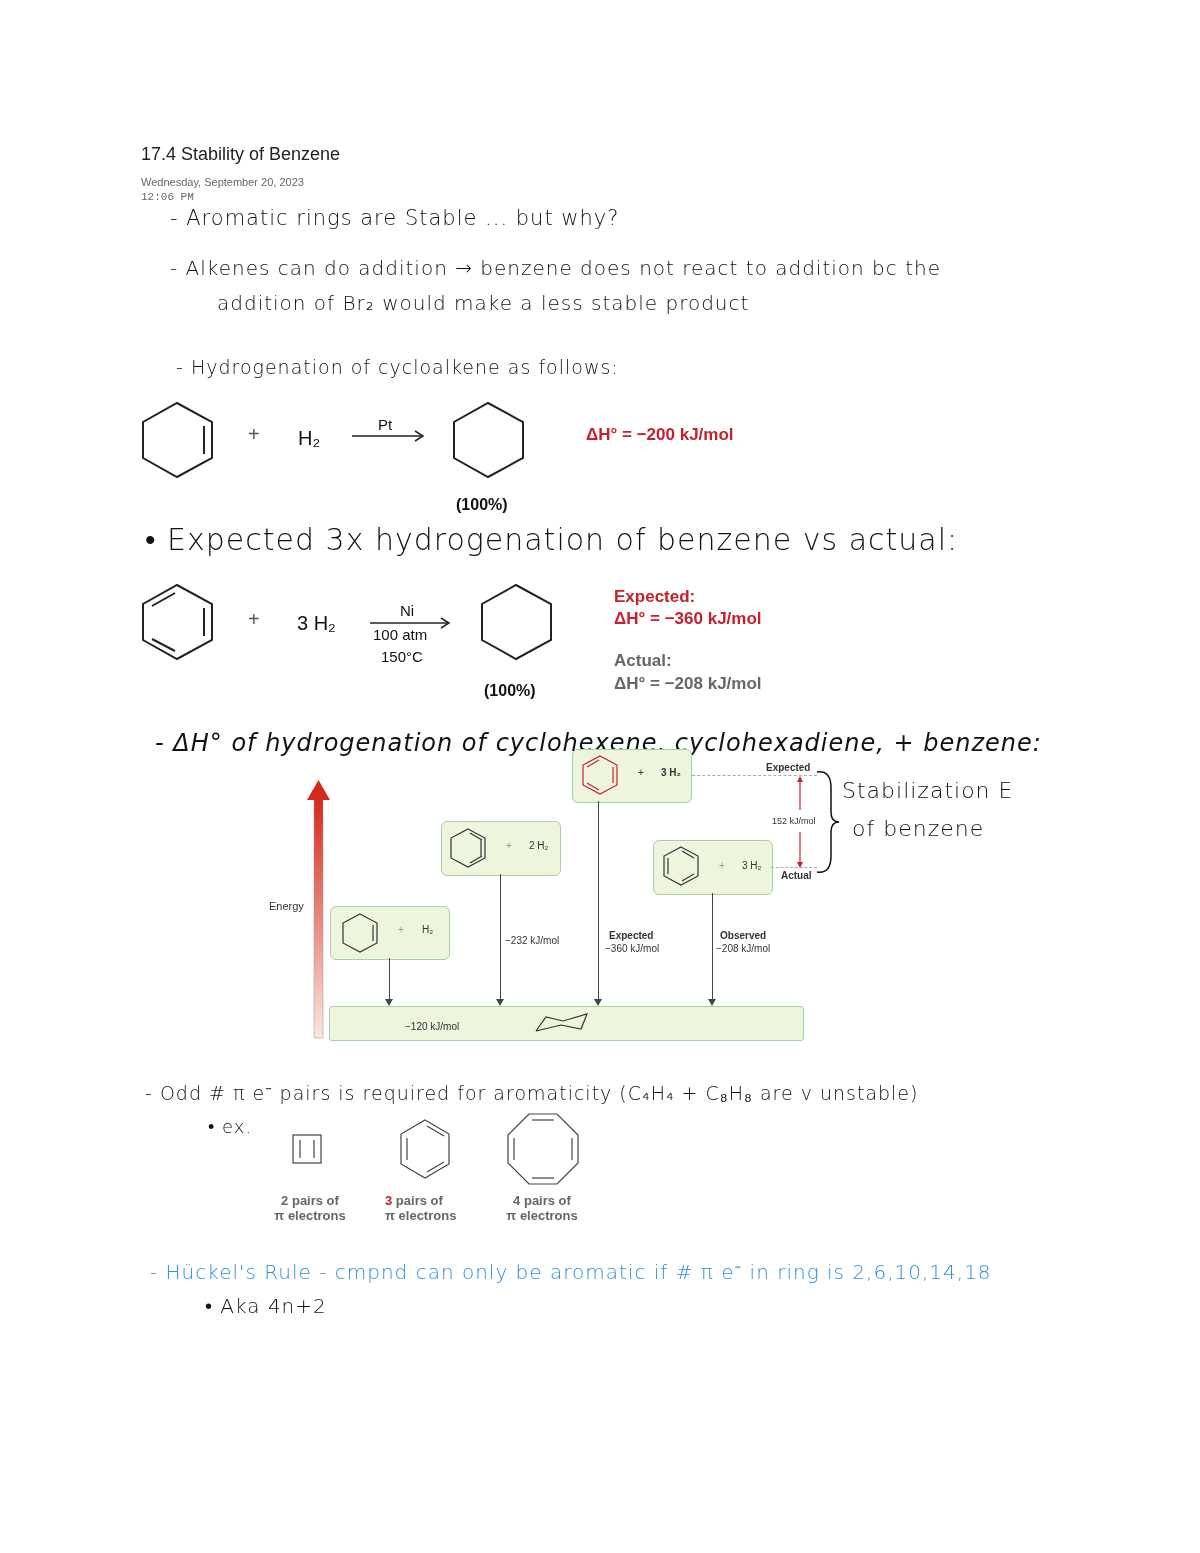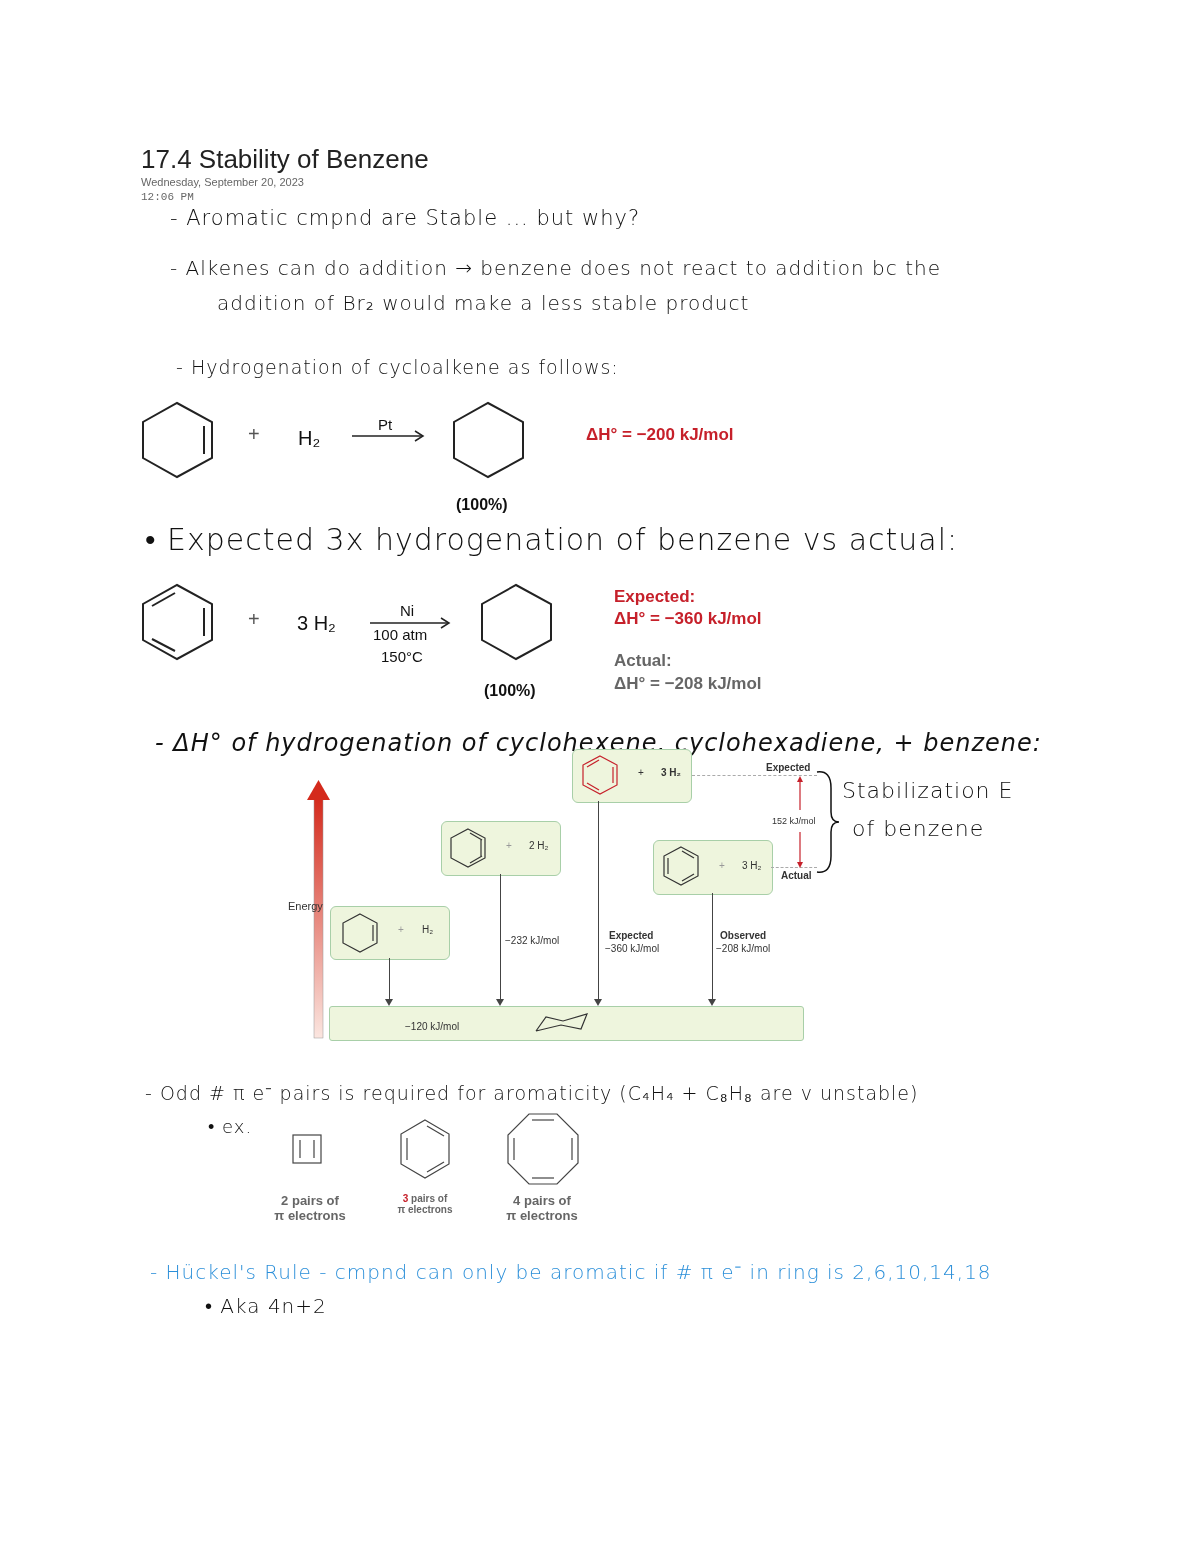--- a/index.html
+++ b/index.html
@@ -1,37 +1,37 @@
 <!DOCTYPE html>
 <html><head>
 <meta charset="utf-8">
 <style>
   html,body{margin:0;padding:0;background:#fff;}
   body{width:1200px;height:1553px;position:relative;overflow:hidden;font-family:"Liberation Sans",sans-serif;color:#111;}
   .abs{position:absolute;}
   .hand{font-family:"DejaVu Sans",sans-serif;font-weight:300;color:#111;letter-spacing:1px;white-space:nowrap;}
-  .title{left:141px;top:144px;font-size:26px;color:#222;font-family:"Liberation Sans",sans-serif;}
+  .title{left:141px;top:144px;font-size:18px;color:#222;font-family:"Liberation Sans",sans-serif;}
   .meta{left:141px;font-size:11px;color:#666;}
   .red{color:#c6202a;}
   .gray{color:#666;}
   .sm{font-size:19px;font-weight:bold;}
   .box{position:absolute;background:#eef5dd;border:1px solid #a8cfa8;border-radius:6px;}
   .vline{position:absolute;width:1px;background:#444;}
   .arrowhead{position:absolute;width:0;height:0;border-left:4px solid transparent;border-right:4px solid transparent;border-top:7px solid #444;}
   .tiny{font-size:10px;color:#333;white-space:nowrap;}
   .blue{color:#2b8fd9;}
 </style>
 </head>
 <body>
 
 <div class="abs title">17.4 Stability of Benzene</div>
 <div class="abs meta" style="top:176px;">Wednesday, September 20, 2023</div>
 <div class="abs meta" style="top:191px;font-family:Liberation Mono, monospace;">12:06 PM</div>
 
-<div class="abs hand" style="left:170px;top:206px;font-size:21px;">- Aromatic cmpnd are Stable ... but why?</div>
+<div class="abs hand" style="left:170px;top:206px;font-size:21px;">- Aromatic rings are Stable ... but why?</div>
 <div class="abs hand" style="left:170px;top:256px;font-size:20px;">- Alkenes can do addition → benzene does not react to addition bc the</div>
 <div class="abs hand" style="left:217px;top:291px;font-size:20px;">addition of Br₂ would make a less stable product</div>
 <div class="abs hand" style="left:176px;top:356px;font-size:19px;">- Hydrogenation of cycloalkene as follows:</div>
 
 <svg class="abs" style="left:140px;top:400px;" width="75" height="80">
   <polygon points="37,3 72,22 72,58 37,77 3,58 3,22" fill="none" stroke="#222" stroke-width="2"></polygon>
   <line x1="64" y1="26" x2="64" y2="54" stroke="#222" stroke-width="2"></line>
 </svg>
 <div class="abs" style="left:248px;top:423px;font-size:20px;color:#555;">+</div>
 <div class="abs" style="left:298px;top:427px;font-size:20px;">H₂</div>
@@ -78,21 +78,21 @@
   <svg class="abs" style="left:306px;top:780px;" width="26" height="260">
     <defs>
         <linearGradient id="g" x1="0" y1="0" x2="0" y2="1">
           <stop offset="0" stop-color="#d42a1c"></stop>
           <stop offset="1" stop-color="#fbe6e0"></stop>
         </linearGradient>
       </defs>
     <rect x="8" y="18" width="9" height="240" fill="url(#g)" stroke="#999" stroke-width="0.5"></rect>
     <polygon points="12.5,0 24,20 1,20" fill="#d42a1c"></polygon>
   </svg>
-  <div class="abs tiny" style="left:269px;top:900px;font-size:11px;margin-left:19px;">Energy</div>
+  <div class="abs tiny" style="left:269px;top:900px;font-size:11px;">Energy</div>
 
   <div class="box" style="left:329px;top:1006px;width:473px;height:33px;border-radius:3px;"></div>
   <svg class="abs" style="left:533px;top:1012px;" width="58" height="22">
   <polyline points="3,19 13,5 30,9 54,2 48,17 28,13 3,19" fill="none" stroke="#333" stroke-width="1.2"></polyline>
   </svg>
 
   <div class="box" style="left:330px;top:906px;width:118px;height:52px;"></div>
   <svg class="abs" style="left:340px;top:912px;" width="40" height="42">
     <polygon points="20,2 37,11 37,31 20,40 3,31 3,11" fill="none" stroke="#333" stroke-width="1.2"></polygon>
     <line x1="33" y1="13" x2="33" y2="29" stroke="#333" stroke-width="1.2"></line>
@@ -180,21 +180,21 @@
   <polygon points="23,2 51,2 72,23 72,51 51,72 23,72 2,51 2,23" fill="none" stroke="#444" stroke-width="1.2"></polygon>
   <line x1="26" y1="8" x2="48" y2="8" stroke="#444" stroke-width="1.2"></line>
   <line x1="66" y1="26" x2="66" y2="48" stroke="#444" stroke-width="1.2"></line>
   <line x1="26" y1="66" x2="48" y2="66" stroke="#444" stroke-width="1.2"></line>
   <line x1="8" y1="26" x2="8" y2="48" stroke="#444" stroke-width="1.2"></line>
 </svg>
 
 <div class="abs" style="left:270px;top:1193px;width:80px;text-align:center;font-size:13px;color:#666;font-weight:bold;">
   <span>2</span><span> pairs of</span><br><span>π electrons</span>
 </div>
-<div class="abs" style="left:385px;top:1193px;width:80px;text-align:center;font-size:10px;color:#666;font-weight:bold;">
+<div class="abs" style="left:385px;top:1193px;width:80px;font-size:13px;color:#666;font-weight:bold;">
   <span class="red">3</span><span> pairs of</span><br><span>π electrons</span>
 </div>
 <div class="abs" style="left:502px;top:1193px;width:80px;text-align:center;font-size:13px;color:#666;font-weight:bold;">
   <span>4</span><span> pairs of</span><br><span>π electrons</span>
 </div>
 
 <div class="abs hand blue" style="left:150px;top:1258px;font-size:20px;color:#2b8fd9;">- Hückel's Rule - cmpnd can only be aromatic if # π e⁻ in ring is 2,6,10,14,18</div>
 <div class="abs hand" style="left:205px;top:1294px;font-size:20px;">• Aka 4n+2</div>
 
 </body></html>

